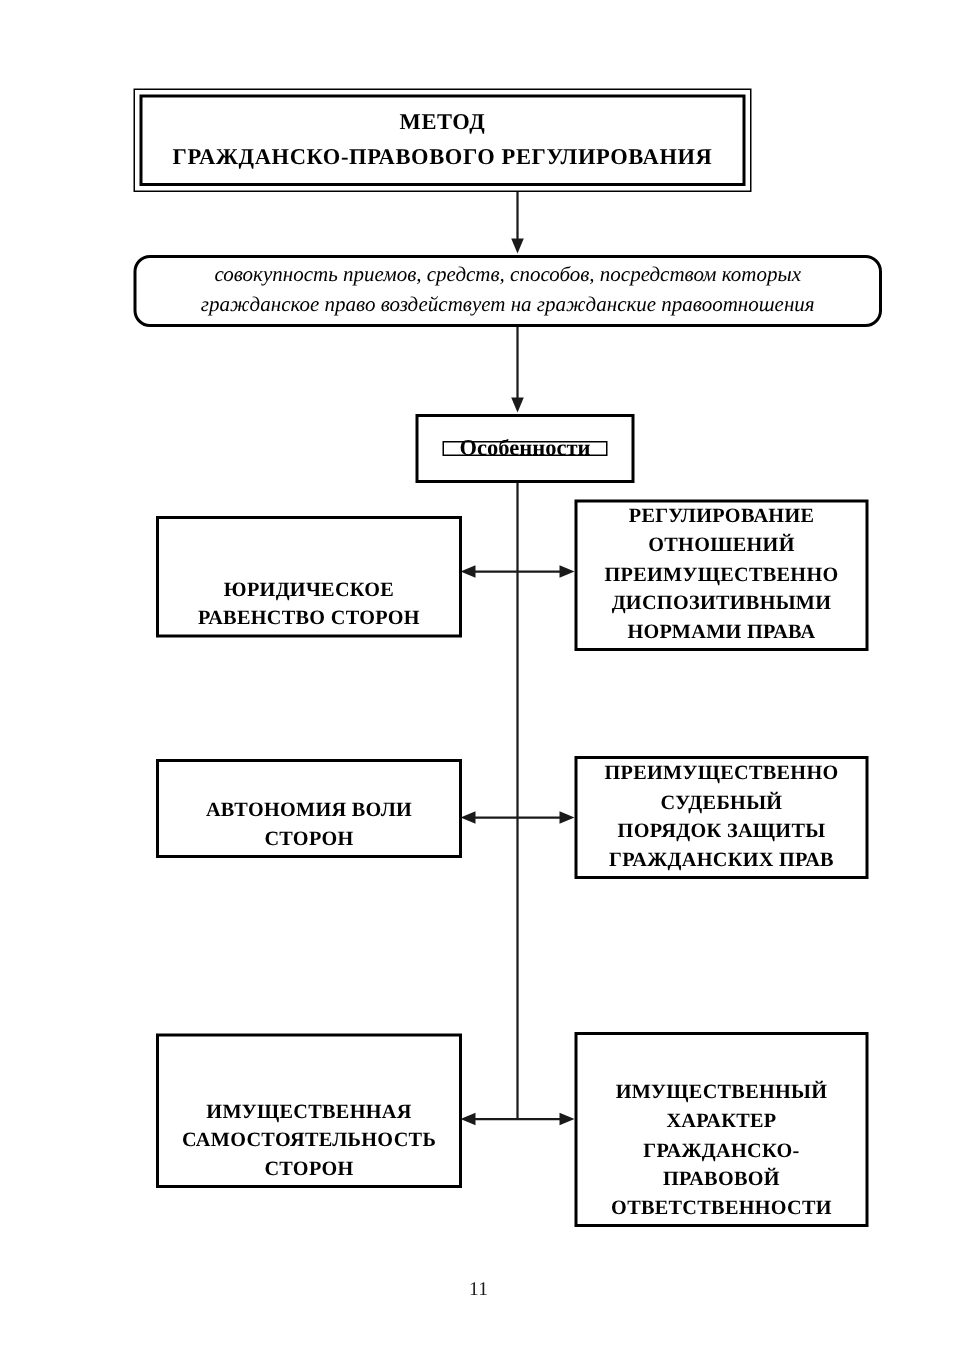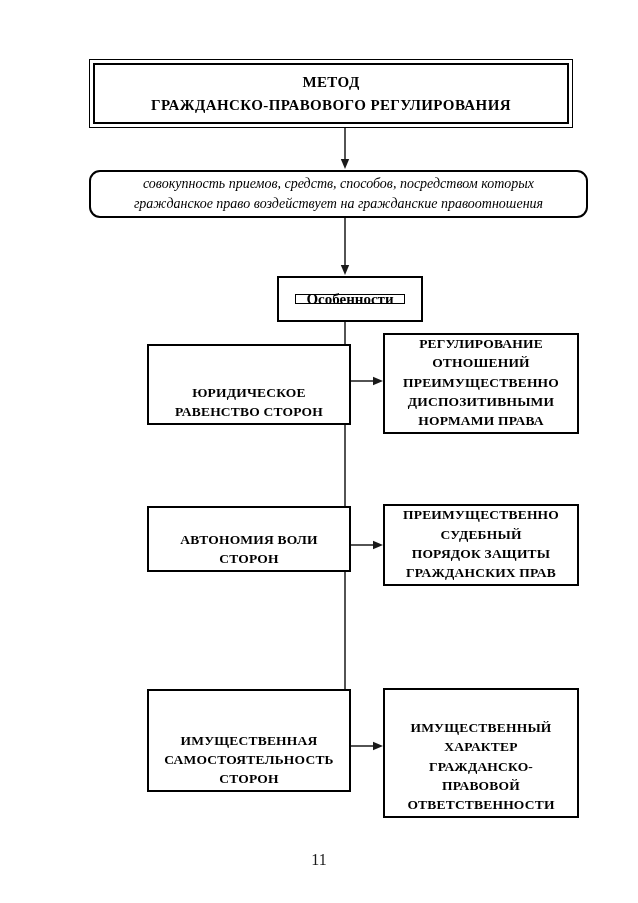--- a/index.html
+++ b/index.html
@@ -13,21 +13,21 @@
     height: 903px;
     background: #ffffff;
     font-family: "Liberation Serif", serif;
     color: #000000;
     overflow: hidden;
   }
   .abs { position: absolute; box-sizing: border-box; }
 
   
   .title-outer {
-    left: 89px; top: 59px; width: 484px; height: 69px;
+    left: 89px; top: 59px; width: 412px; height: 69px;
     border: 1.5px solid #000;
     padding: 3px;
     background: #fff;
   }
   .title-inner {
     width: 100%; height: 100%;
     border: 2px solid #000;
     box-sizing: border-box;
     display: flex; align-items: center; justify-content: center;
     text-align: center;
@@ -74,38 +74,38 @@
     background: #fff;
     display: flex; align-items: flex-end; justify-content: center;
     text-align: center;
     font-weight: bold;
     font-size: 13.5px;
     line-height: 1.42;
     letter-spacing: 0.2px;
     white-space: pre-line;
     padding: 2px 4px;
   }
-  .node-left  { left: 104px; width: 204px; margin-left: 43px; }
+  .node-left  { left: 104px; width: 204px; }
   .node-right { left: 383px; width: 196px; }
   .node-l1 { top: 344px; height: 81px; }
   .node-l2 { top: 506px; height: 66px; }
   .node-l3 { top: 689px; height: 103px; }
   .node-r1 { top: 333px; height: 101px; }
   .node-r2 { top: 504px; height: 82px; }
   .node-r3 { top: 688px; height: 130px; }
 
   .connector-svg {
     left: 0; top: 0; width: 638px; height: 903px;
     pointer-events: none;
   }
 
   .page-number {
     left: 0; top: 851px; width: 638px;
     text-align: center;
-    font-size: 16px;
+    font-size: 13px;
     color: #1a1a1a;
   }
 </style>
 </head>
 <body>
 
 <div class="page">
 
   <svg class="abs connector-svg" viewBox="0 0 638 903" xmlns="http://www.w3.org/2000/svg">
     <g stroke="#1a1a1a" stroke-width="1.5" fill="#1a1a1a">

